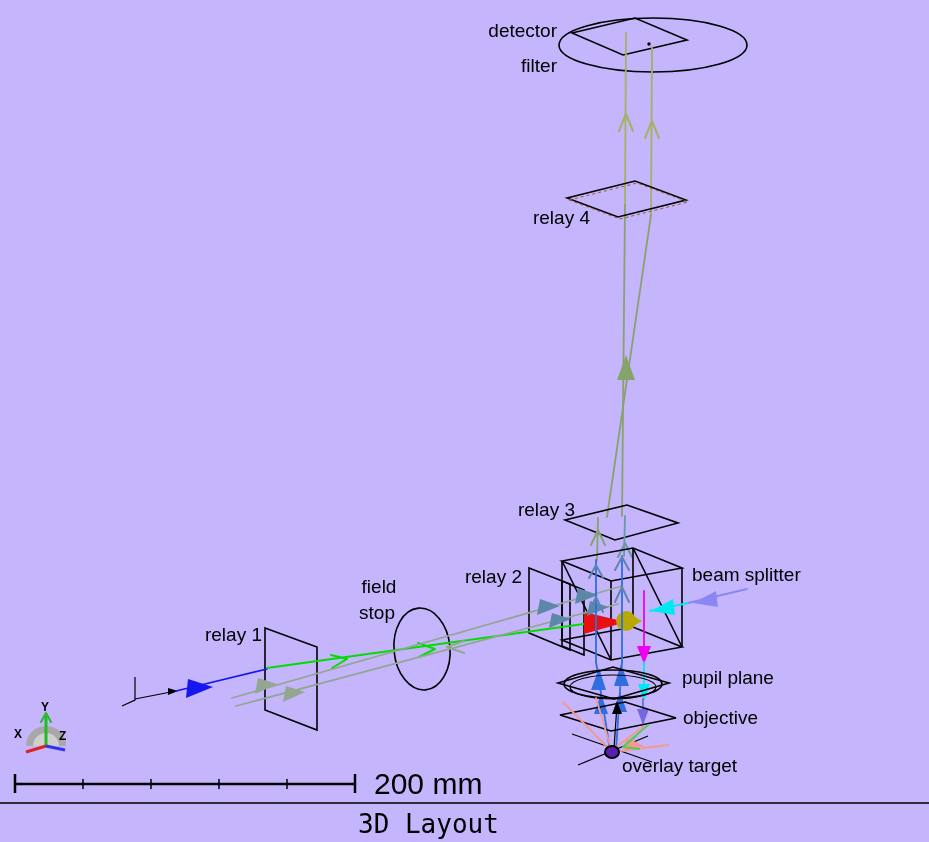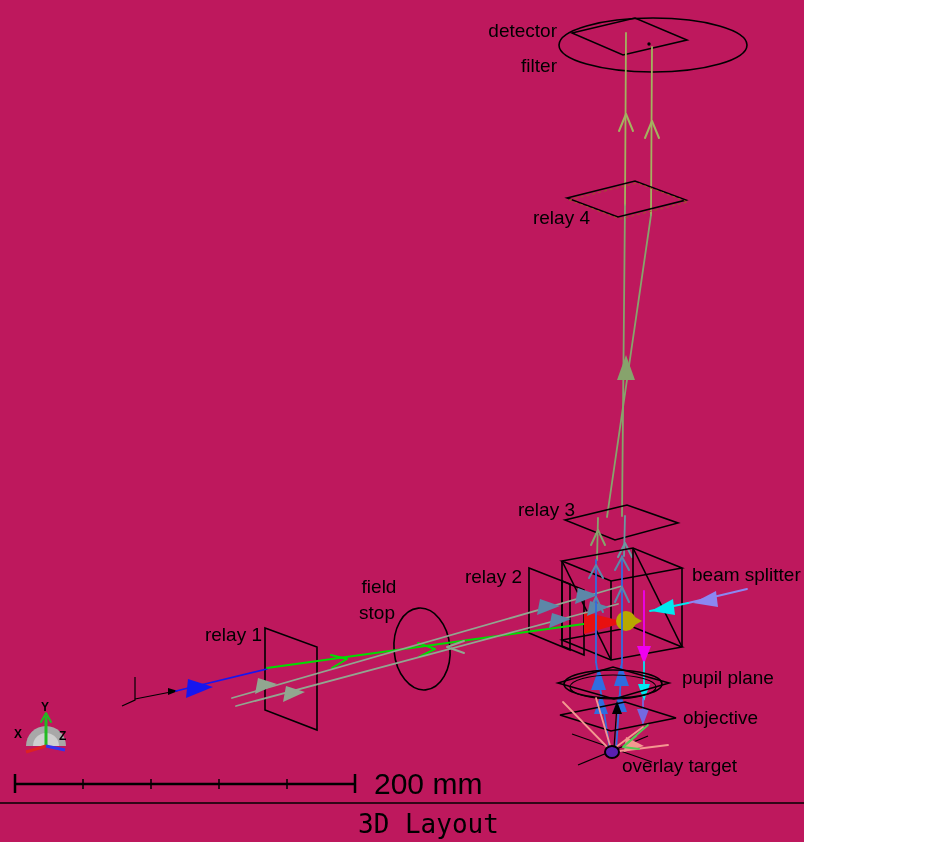--- a/index.html
+++ b/index.html
@@ -1,17 +1,17 @@
 <!DOCTYPE html>
 <html style="--wireframe: #000000; --olive-ray: #a3b25f; --sage-ray: #87a36c; --gray-sage: #92a690; --teal-ray: #6b99a1; --steel-arrow: #5d87a8; --green-ray: #00dd00; --target-green: #55cc55; --blue-ray: #1616f0; --royal-arrow: #2f6de0; --cyan-ray: #00e8f0; --magenta-ray: #f000f0; --indigo-arrow: #7468e0; --purple-ray: #8b87f2; --red-arrow: #e81010; --dark-yellow: #b8a800; --salmon-ray: #f49890; --target-blob: #5a1fb0; --relay4-accent: #9c5a28; --axis-x: #dd2222; --axis-y: #22bb22; --axis-z: #3333ee; --dome-gray: #a8a8a8; --dome-light: #cfcfcf;"><head>
 <meta charset="utf-8">
 <style>
   html,body{margin:0;padding:0;background:#ffffff;}
   .stage{
-    position:relative;width:804px;height:842px;background:#be185d;overflow:hidden;
+    position:relative;width:929px;height:842px;background:#c4b5fd;overflow:hidden;
     font-family:"Liberation Sans",sans-serif;
   }
   svg{display:block;}
   text{fill:#000;}
   .lbl{font-family:"Liberation Sans",sans-serif;font-size:19px;}
   .lbl-scale{font-family:"Liberation Sans",sans-serif;font-size:30px;}
   .lbl-title{font-family:"DejaVu Sans Mono","Liberation Mono",monospace;font-size:26px;}
   .lbl-axis{font-family:"Liberation Sans",sans-serif;font-size:12px;font-weight:bold;}
   .wire{fill:none;stroke:var(--wireframe);stroke-width:1.6;}
   .wire-thin{fill:none;stroke:var(--wireframe);stroke-width:1.2;}

